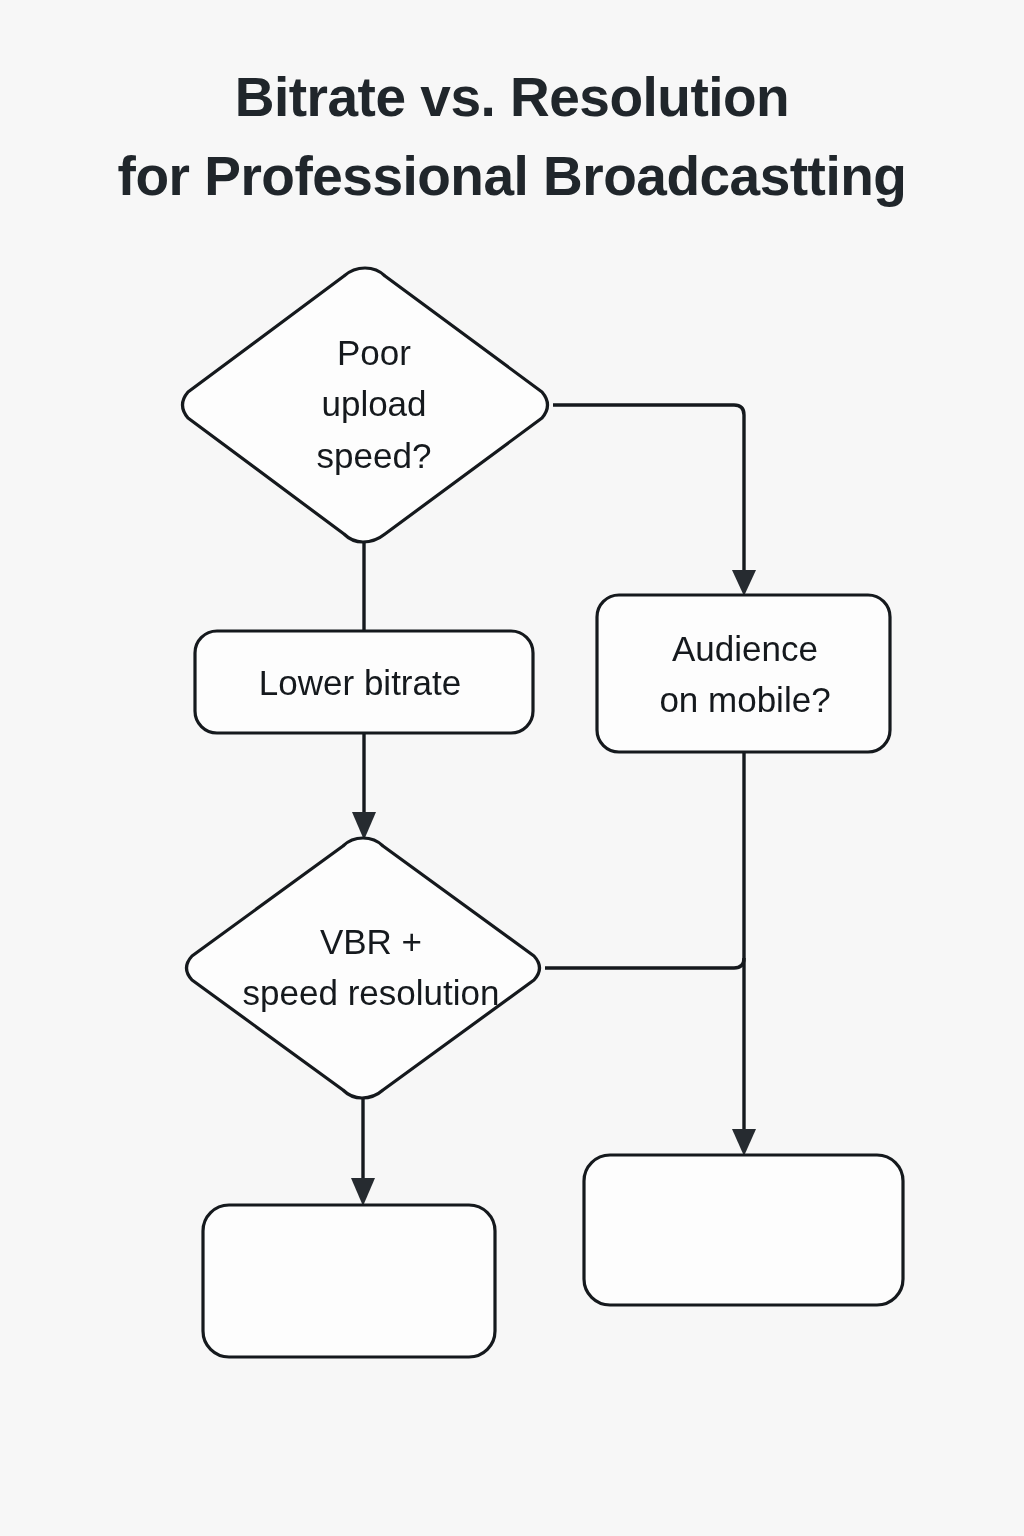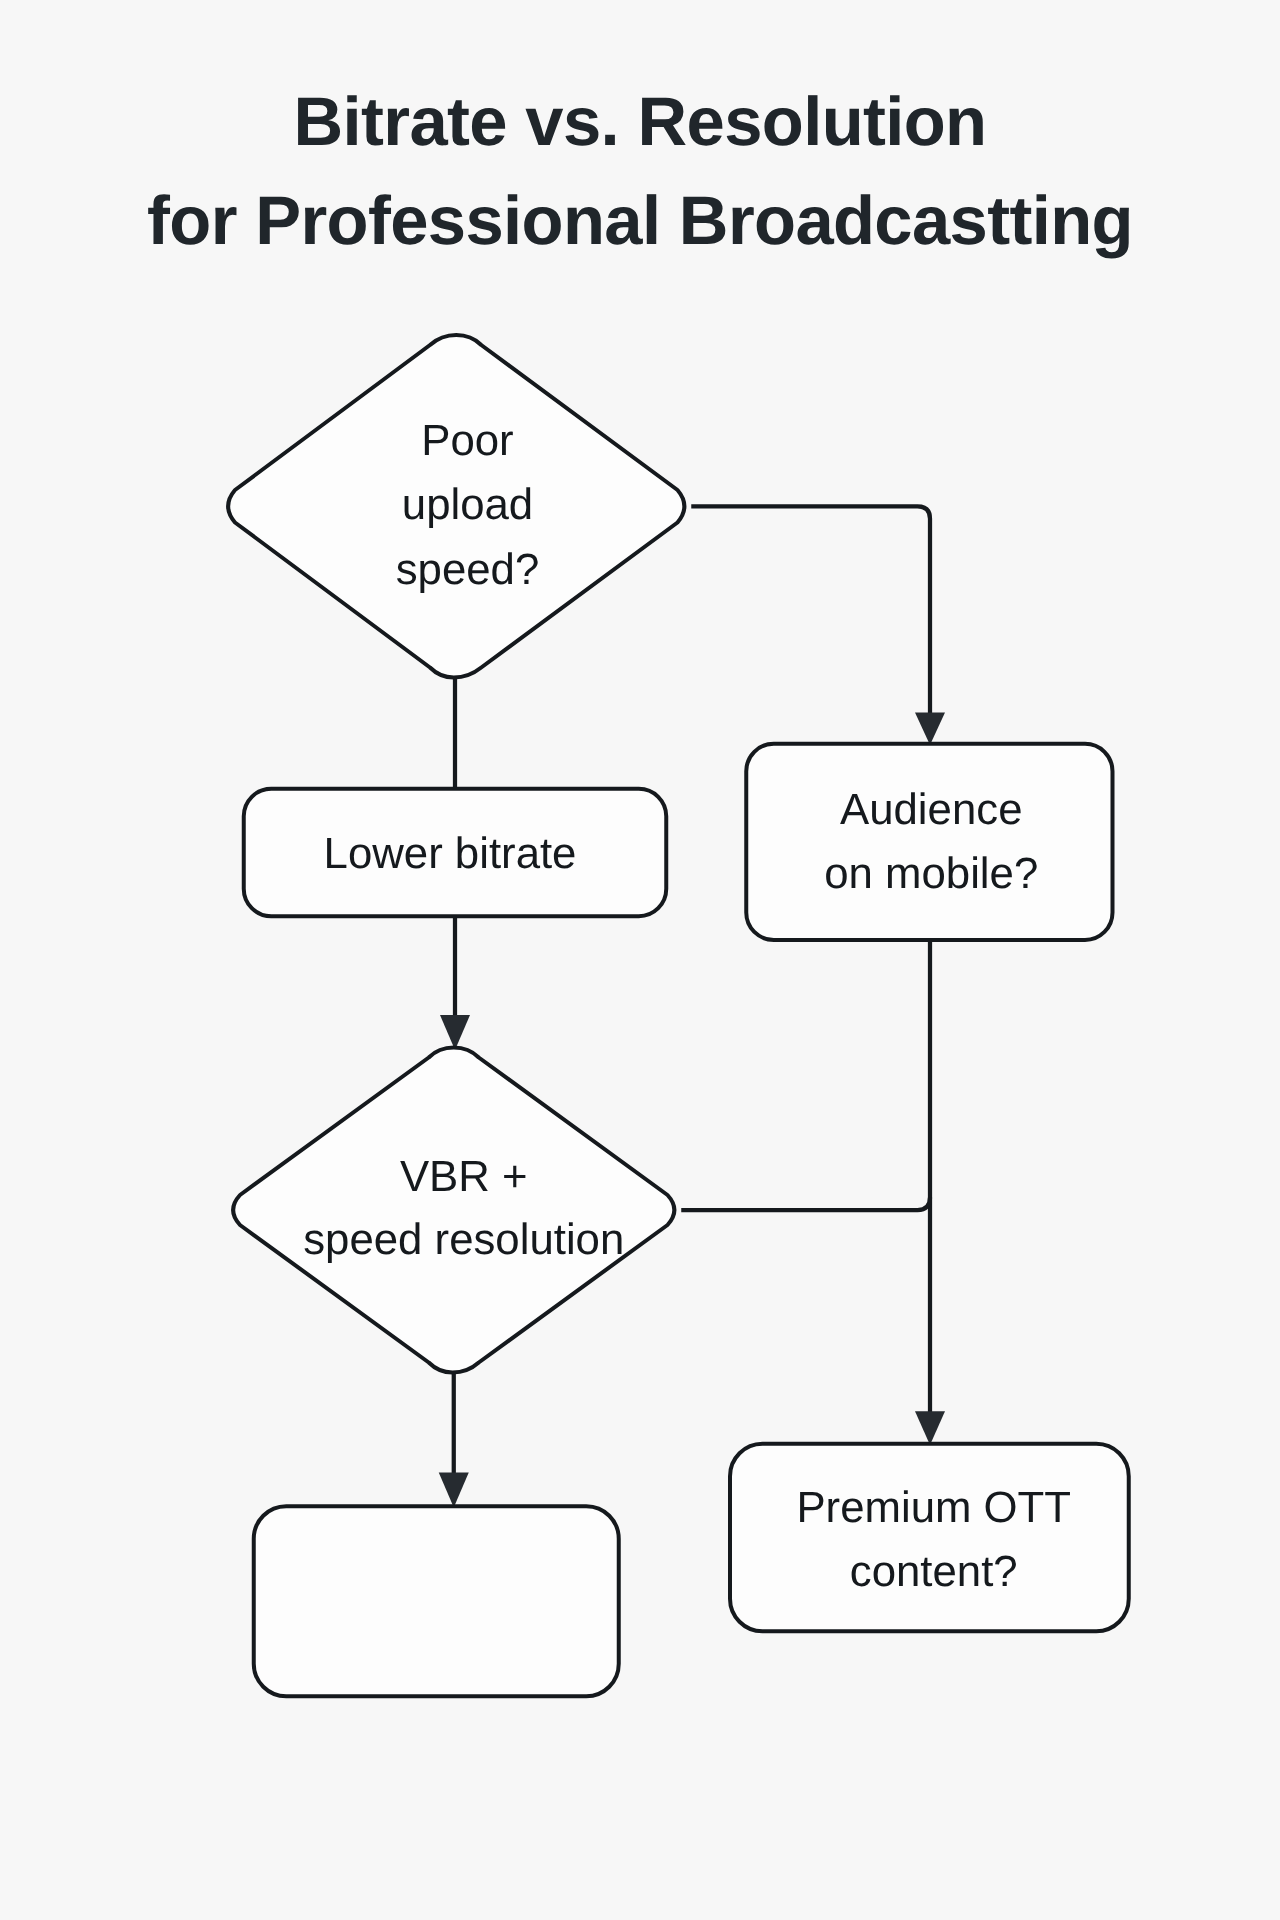--- a/index.html
+++ b/index.html
@@ -94,16 +94,14 @@
 
   <div class="nodelabel" style="left:360px;top:683px;">Lower bitrate</div>
 
   <div class="nodelabel" style="left:745px;top:674px;">Audience
 on mobile?</div>
 
   <div class="nodelabel" style="left:371px;top:967px;">VBR +
 speed resolution</div>
 
 
-  <div class="nodelabel" style="left:747px;top:1232px;">Premium OTT
-content?</div>
 
 </div>
 
 </body></html>

